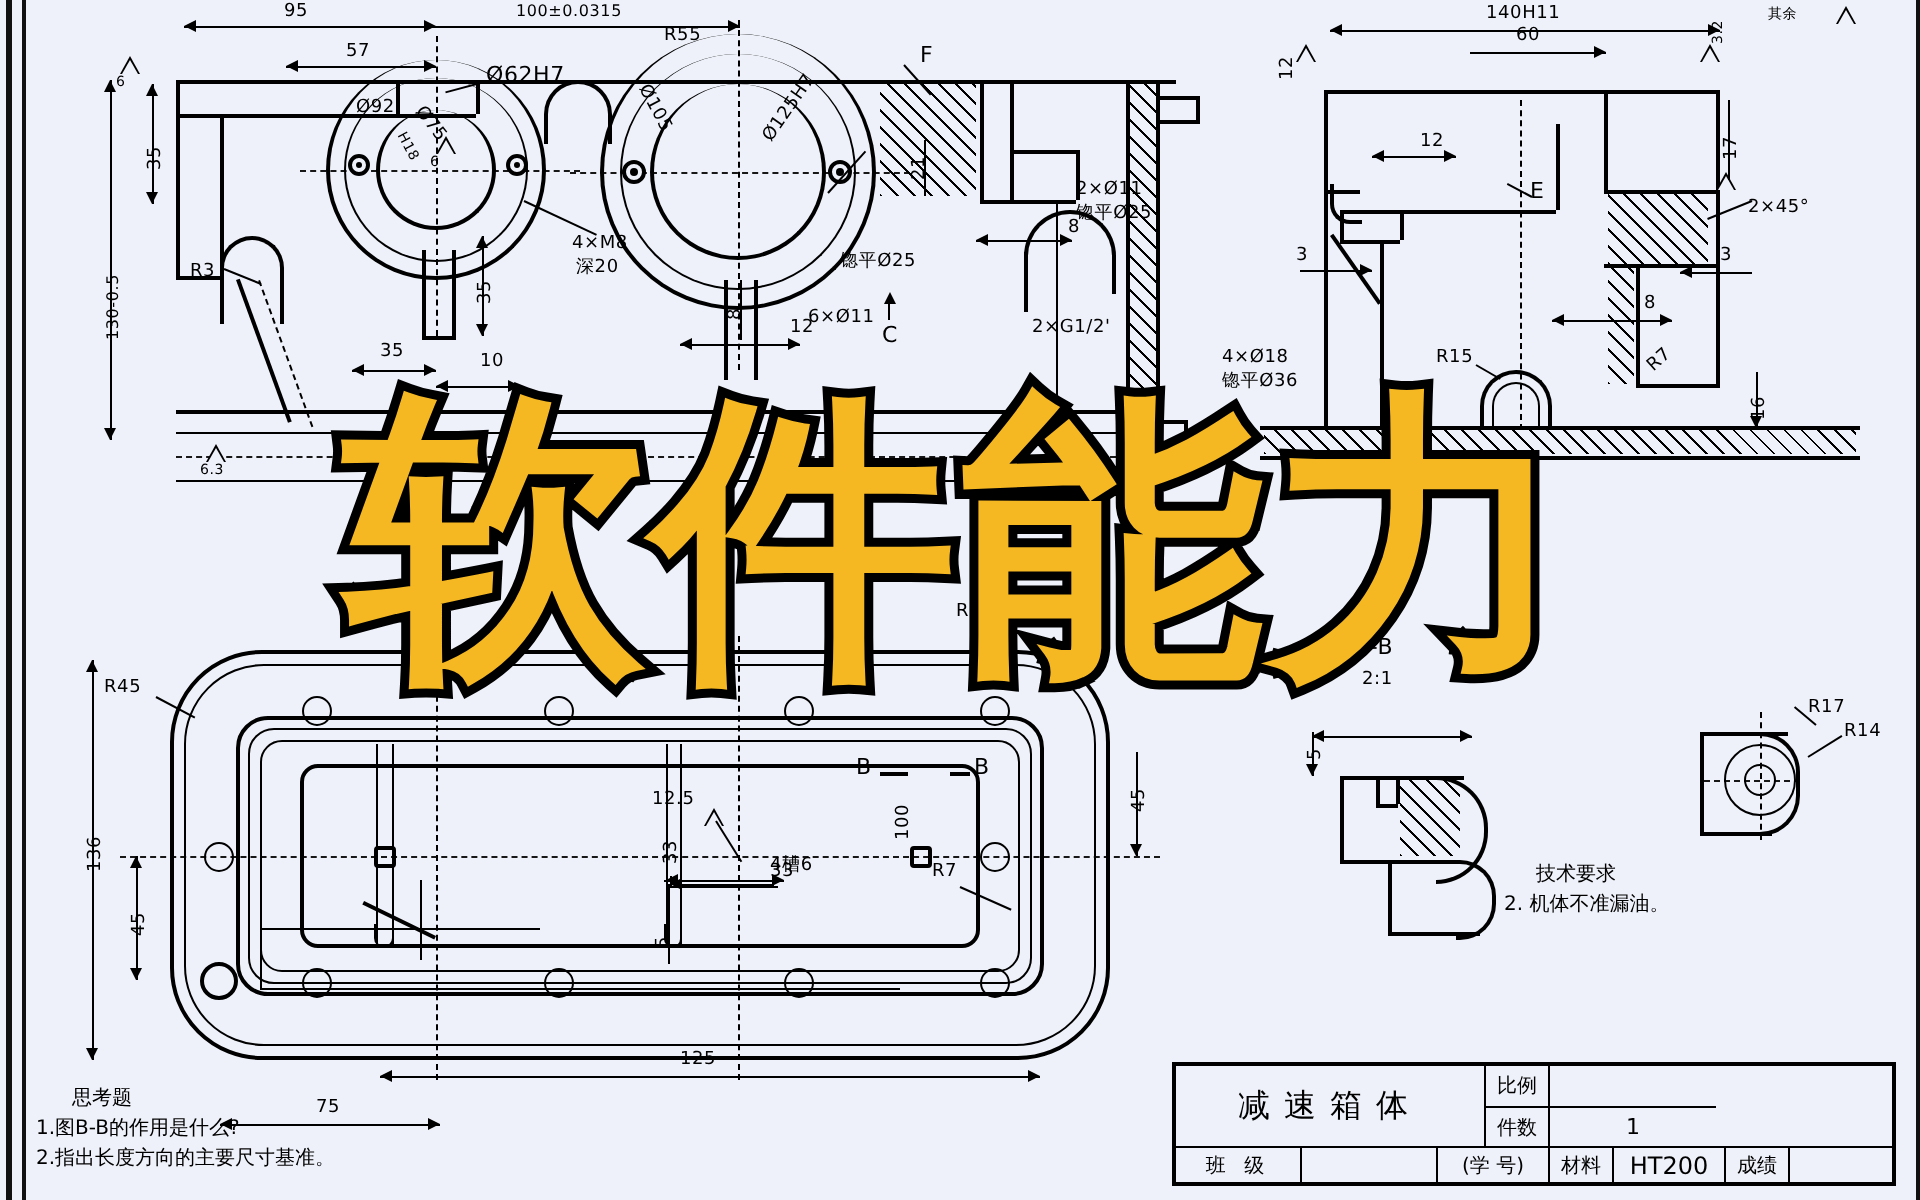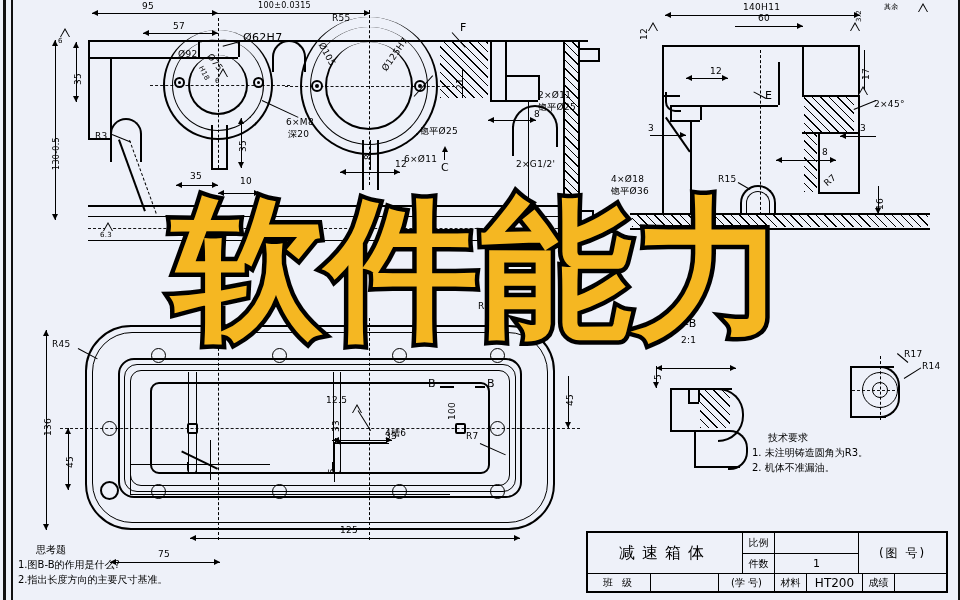--- a/index.html
+++ b/index.html
@@ -244,21 +244,21 @@
         transform:rotate(-15deg);transform-origin:right;"></div>
     <div class="txt" style="left:178px;top:50px;">Ø92</div>
     <div class="txt" style="left:205px;top:58px;transform:rotate(52deg);">Ø75</div>
     <div class="txt xs" style="left:196px;top:70px;transform:rotate(62deg);">H18</div>
     <div class="txt" style="left:332px;top:14px;">R55</div>
     <div class="txt" style="left:314px;top:50px;transform:rotate(62deg);">Ø105</div>
     <div class="txt" style="left:376px;top:50px;transform:rotate(-55deg);">Ø125H7</div>
     <div class="txt" style="left:95px;top:132px;">R3</div>
     <div class="ln h" style="left:112px;top:134px;width:20px;
         transform:rotate(22deg);transform-origin:left;"></div>
-    <div class="txt" style="left:286px;top:118px;">6×M8</div>
+    <div class="txt" style="left:286px;top:118px;">4×M8</div>
     <div class="txt" style="left:288px;top:130px;">深20</div>
     <div class="ln h" style="left:262px;top:100px;width:40px;
         transform:rotate(25deg);transform-origin:left;"></div>
     <div class="txt" style="left:404px;top:115px;margin-top:40px;">6×Ø11</div>
     <div class="txt" style="left:420px;top:127px;">锪平Ø25</div>
     <div class="ln h" style="left:414px;top:96px;width:28px;
         transform:rotate(-48deg);transform-origin:left;"></div>
     <div class="txt" style="left:538px;top:91px;">2×Ø11</div>
     <div class="txt" style="left:538px;top:103px;">锪平Ø25</div>
     <div class="txt" style="left:516px;top:160px;">2×G1/2'</div>
@@ -524,39 +524,36 @@
     <div class="txt" style="left:904px;top:350px;">R17</div>
     <div class="ln h" style="left:894px;top:362px;width:14px;
         transform:rotate(40deg);transform-origin:right;"></div>
     <div class="txt" style="left:922px;top:362px;">R14</div>
     <div class="ln h" style="left:904px;top:378px;width:20px;
         transform:rotate(-32deg);transform-origin:left;"></div>
   </div>
 
   <div id="tech-notes">
     <div class="hd">技术要求</div>
-    <div>1. 未注明铸造圆角为R3。</div>
     <div>2. 机体不准漏油。</div>
   </div>
 
   <div id="think">
     <div class="hd">思考题</div>
     <div>1.图B-B的作用是什么?</div>
     <div>2.指出长度方向的主要尺寸基准。</div>
   </div>
 
   <div id="title-block">
     <div class="cell" style="left:0;top:0;width:154px;height:40px;font-size:16px;
          letter-spacing:7px;">减速箱体</div>
     <div class="cell bl" style="left:154px;top:0;width:32px;height:20px;font-size:10px;">比例</div>
     <div class="cell bl bt" style="left:154px;top:20px;width:32px;height:20px;font-size:10px;">件数</div>
     <div class="cell bl" style="left:186px;top:0;width:84px;height:20px;font-size:11px;"></div>
     <div class="cell bl bt" style="left:186px;top:20px;width:84px;height:20px;font-size:11px;">1</div>
-    <div class="cell bl" style="left:270px;top:0;width:88px;height:40px;font-size:12px;
-         letter-spacing:2px;">(图 号)</div>
 
     <div class="cell bt" style="left:0;top:40px;width:62px;height:18px;font-size:10px;
          letter-spacing:3px;">班 级</div>
     <div class="cell bt bl" style="left:62px;top:40px;width:68px;height:18px;font-size:10px;"></div>
     <div class="cell bt bl" style="left:130px;top:40px;width:56px;height:18px;font-size:10px;">(学  号)</div>
     <div class="cell bt bl" style="left:186px;top:40px;width:32px;height:18px;font-size:10px;">材料</div>
     <div class="cell bt bl" style="left:218px;top:40px;width:56px;height:18px;font-size:12px;">HT200</div>
     <div class="cell bt bl" style="left:274px;top:40px;width:32px;height:18px;font-size:10px;">成绩</div>
     <div class="cell bt bl" style="left:306px;top:40px;width:52px;height:18px;font-size:10px;"></div>
   </div>

